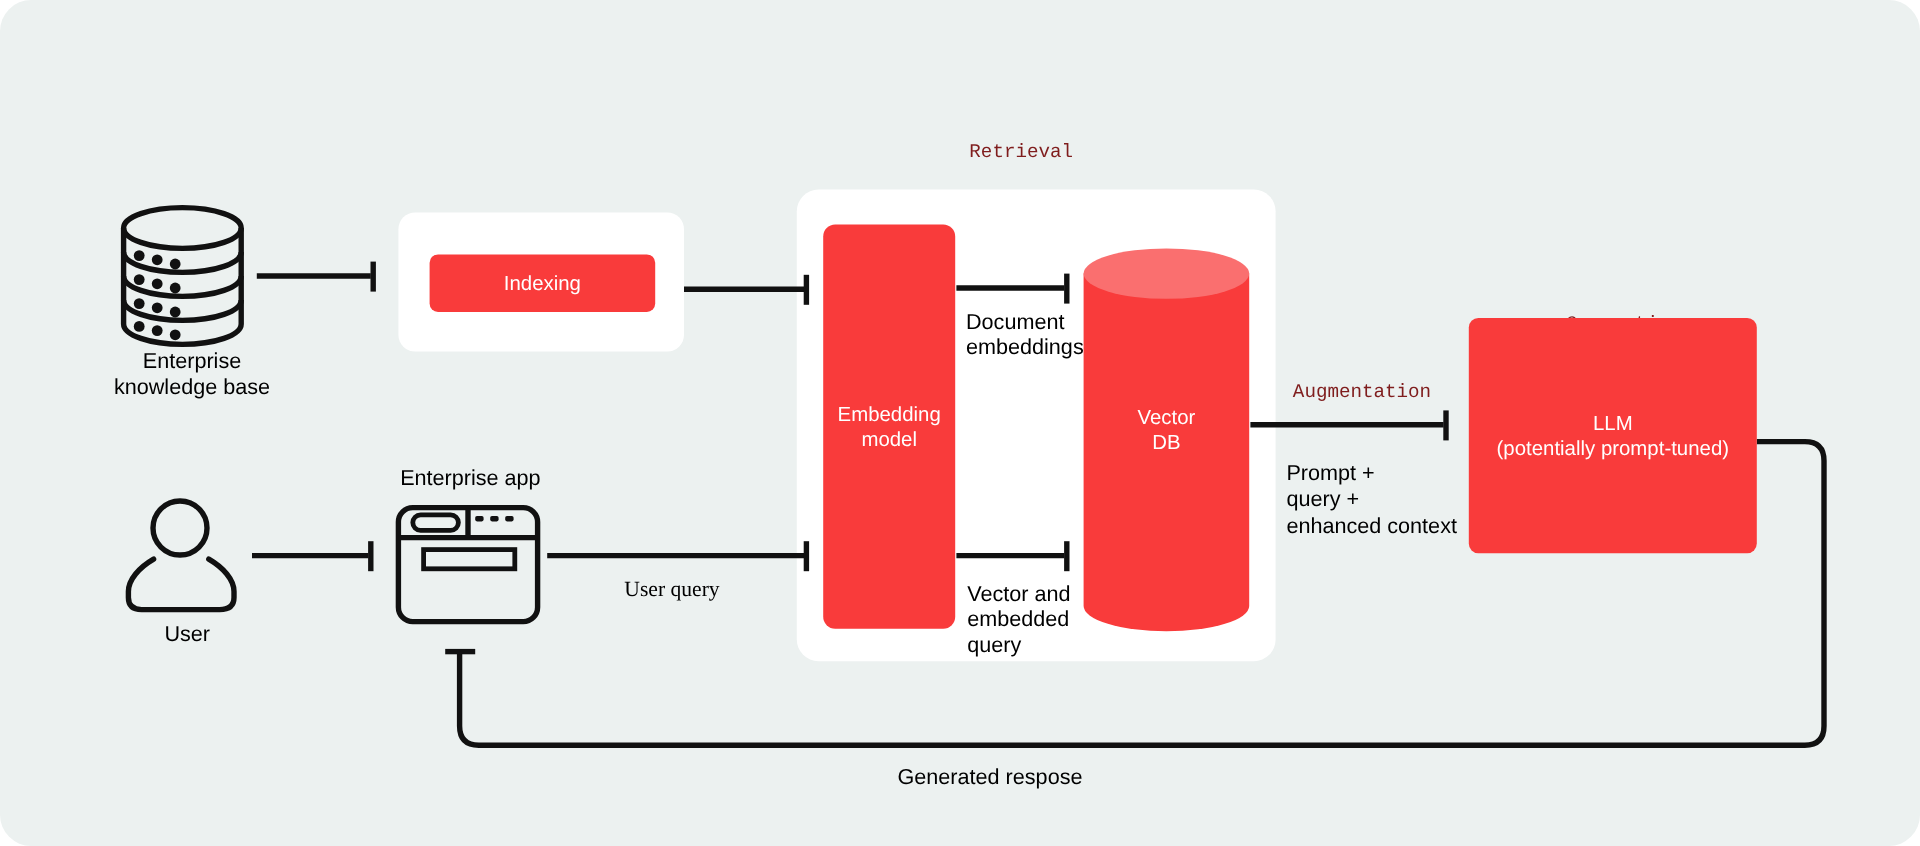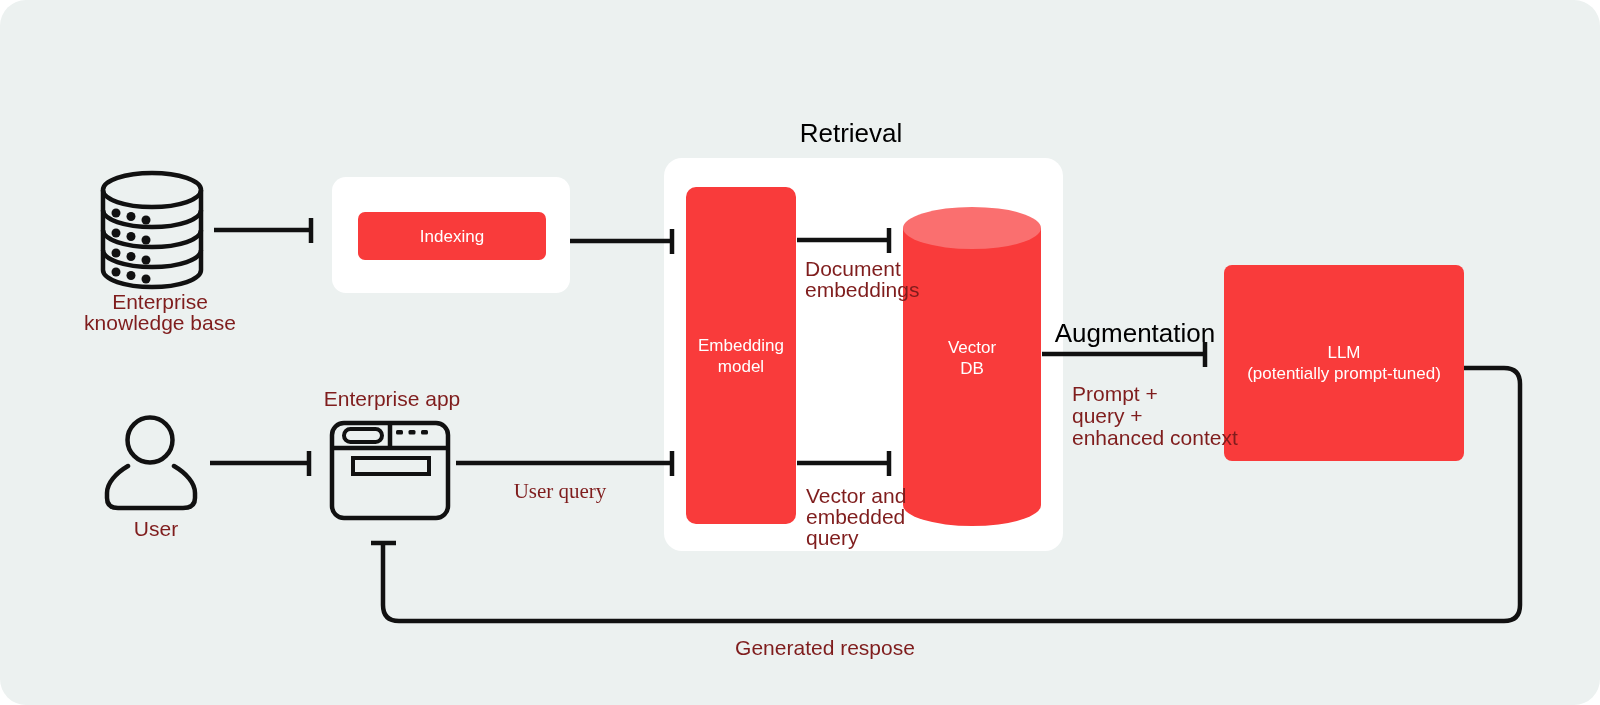--- a/index.html
+++ b/index.html
@@ -1,20 +1,20 @@
 <!DOCTYPE html>
 <html><head>
 <meta charset="utf-8">
 <style>
   html,body{margin:0;padding:0;background:#ffffff;font-family:"Liberation Sans",sans-serif;}
   .canvas{position:relative;width:1600px;height:705px;background:#ECF1F0;border-radius:26px;overflow:hidden;}
   .abs{position:absolute;}
   .title{top:42px;left:821px;transform:translateX(-50%);font-size:42px;font-weight:400;color:#111;white-space:nowrap;letter-spacing:-0.5px;}
-  .section-label{font-size:26px;color:#000000;white-space:nowrap;transform:translateX(-50%);}
-  .blk{font-size:21px;color:#7f1d1d;line-height:21px;}
+  .section-label{font-size:16px;color:#7f1d1d;white-space:nowrap;transform:translateX(-50%);font-family:Liberation Mono, monospace;}
+  .blk{font-size:18px;color:#000000;line-height:21px;}
   .center-text{transform:translateX(-50%);text-align:center;white-space:nowrap;}
   .white-box{background:#ffffff;border-radius:16px;}
   .red-node{background:#F93B3B;color:#ffffff;display:flex;flex-direction:column;align-items:center;justify-content:center;font-size:17px;line-height:21px;text-align:center;}
   .lines-layer{top:0;left:0;pointer-events:none;}
   .z1{z-index:1}.z2{z-index:2}.z3{z-index:3}
 </style>
 </head>
 <body>
 
 <div class="canvas">

